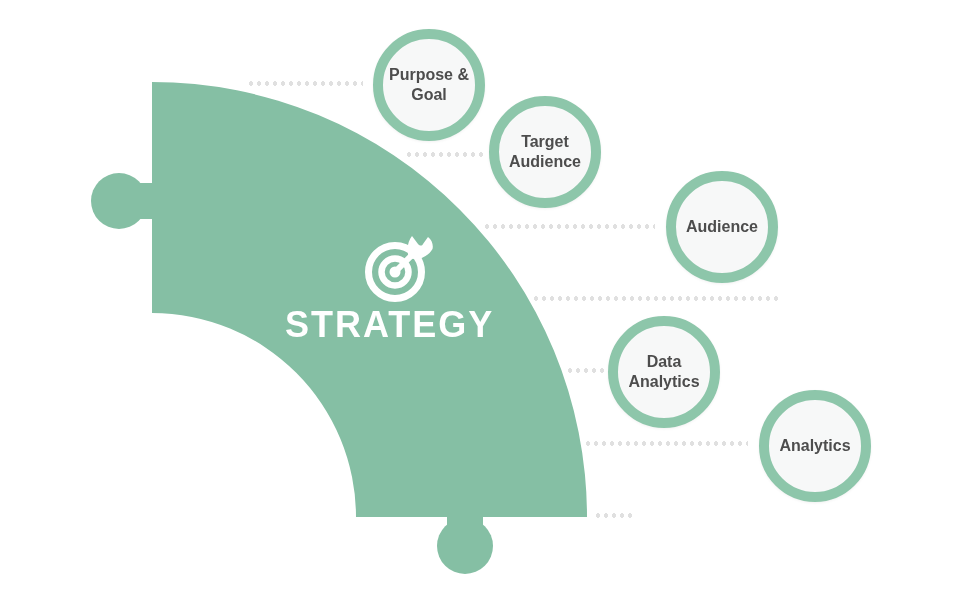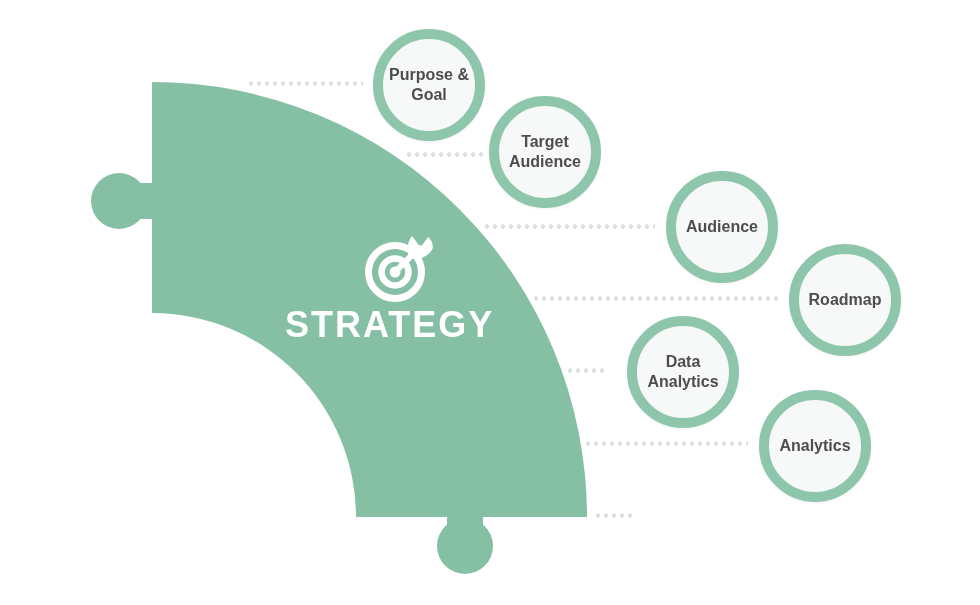--- a/index.html
+++ b/index.html
@@ -100,24 +100,21 @@
     <span class="node-label">Purpose &amp;
 Goal</span>
   </div>
   <div class="node" style="left:489px;top:96px;">
     <span class="node-label">Target
 Audience</span>
   </div>
   <div class="node" style="left:666px;top:171px;">
     <span class="node-label">Audience</span>
   </div>
-  <div class="node" style="left:789px;top:244px;">
-    <span class="node-label">Roadmap</span>
-  </div>
-  <div class="node" style="left:627px;top:316px;">
+  <div class="node" style="left:608px;top:316px;">
     <span class="node-label">Data
 Analytics</span>
   </div>
   <div class="node" style="left:759px;top:390px;">
     <span class="node-label">Analytics</span>
   </div>
 
 </div>
 
 </body></html>

